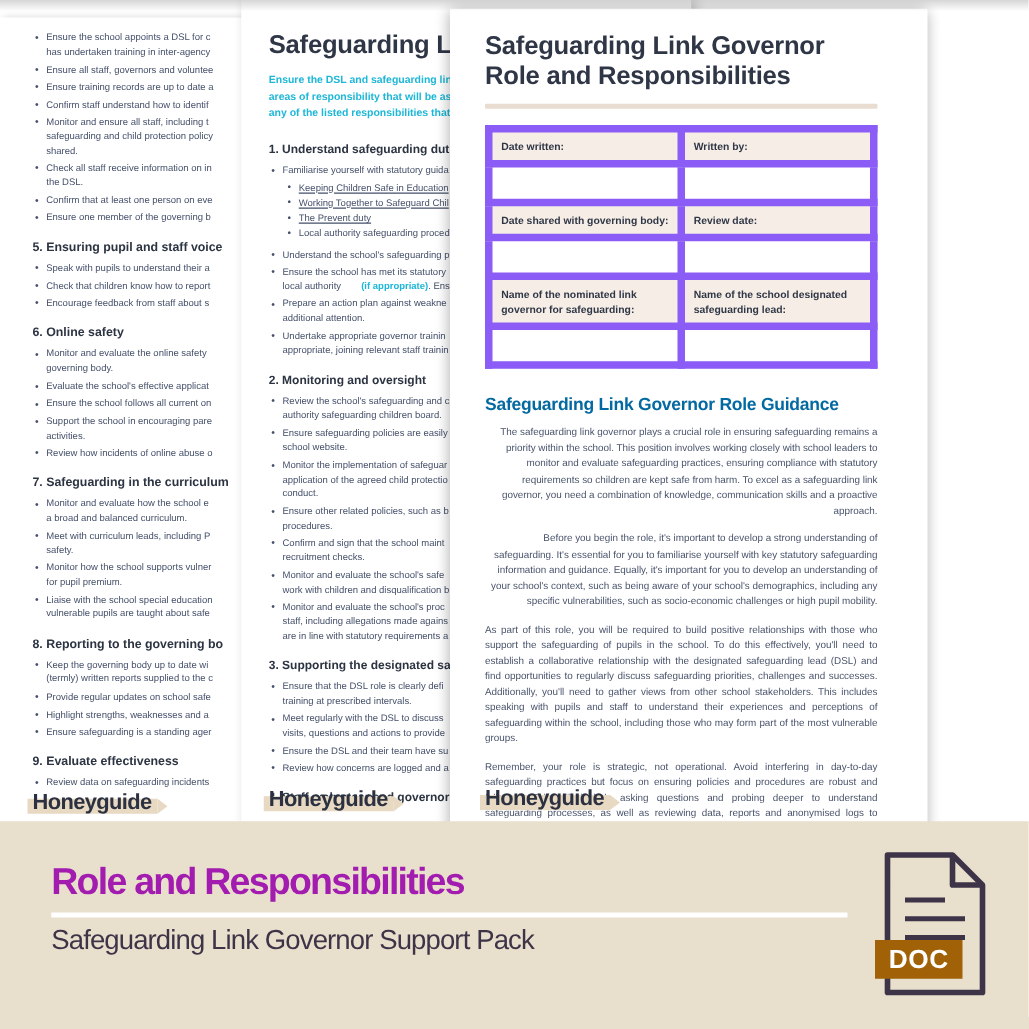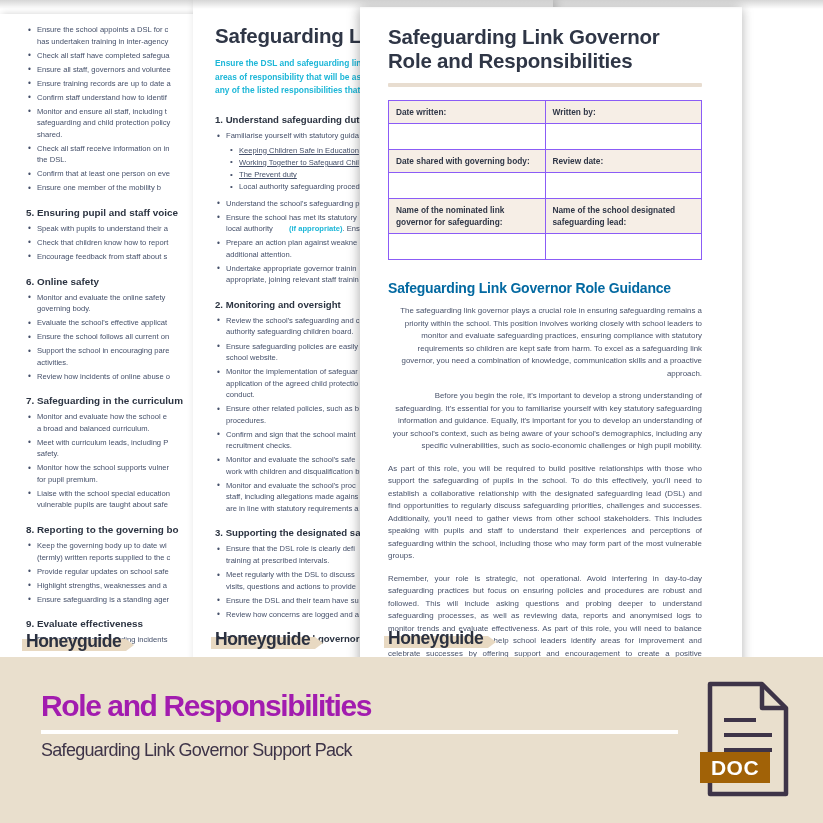--- a/index.html
+++ b/index.html
@@ -145,21 +145,21 @@
   .teal-inline { color: #1db7d8; font-weight: bold; padding-left: 14px; }
 
   
   table.meta {
     width: 100%;
     border-collapse: collapse;
     margin: 0 0 20px 0;
     table-layout: fixed;
   }
   table.meta td {
-    border: 1px solid #8b5cf6;
+    border: 6px solid #8b5cf6;
     padding: 5px 7px;
     font-size: 8.3px;
     color: #2f3646;
     vertical-align: top;
     line-height: 1.45;
   }
   table.meta td.lbl {
     background: #f6eee6;
     font-weight: bold;
   }
@@ -247,21 +247,21 @@
     margin: 0;
     white-space: nowrap;
   }
   .banner-divider {
     height: 4px;
     background: #ffffff;
     margin: 9px 0 7px 0;
     width: 637px;
   }
   .banner-sub {
-    font-size: 18px;
+    font-size: 22px;
     color: #3e3448;
     letter-spacing: -0.7px;
     line-height: 1.0;
     margin: 0;
     white-space: nowrap;
   }
   #doc-icon {
     position: absolute;
     right: 27px;
     top: 23px;
@@ -295,23 +295,20 @@
 
 <div id="stage">
 
   <div class="page back1">
     <ul class="blist" id="back-top-list">
         <li>
           <div>Ensure the school appoints a DSL for c</div>
           <div>has undertaken training in inter-agency</div>
         </li>
         <li>
-          <div>Check all staff have completed safegua</div>
-        </li>
-        <li>
           <div>Ensure all staff, governors and voluntee</div>
         </li>
         <li>
           <div>Ensure training records are up to date a</div>
         </li>
         <li>
           <div>Confirm staff understand how to identif</div>
         </li>
         <li>
           <div>Monitor and ensure all staff, including t</div>
@@ -319,21 +316,21 @@
           <div>shared.</div>
         </li>
         <li>
           <div>Check all staff receive information on in</div>
           <div>the DSL.</div>
         </li>
         <li>
           <div>Confirm that at least one person on eve</div>
         </li>
         <li>
-          <div>Ensure one member of the mobility b</div>
+          <div>Ensure one member of the governing b</div>
         </li>
       </ul>
     <div id="back-sections">
         <div class="sec-head">5. Ensuring pupil and staff voice</div>
         <ul class="blist">
           <li>
             <div>Speak with pupils to understand their a</div>
           </li>
           <li>
             <div>Check that children know how to report</div>

